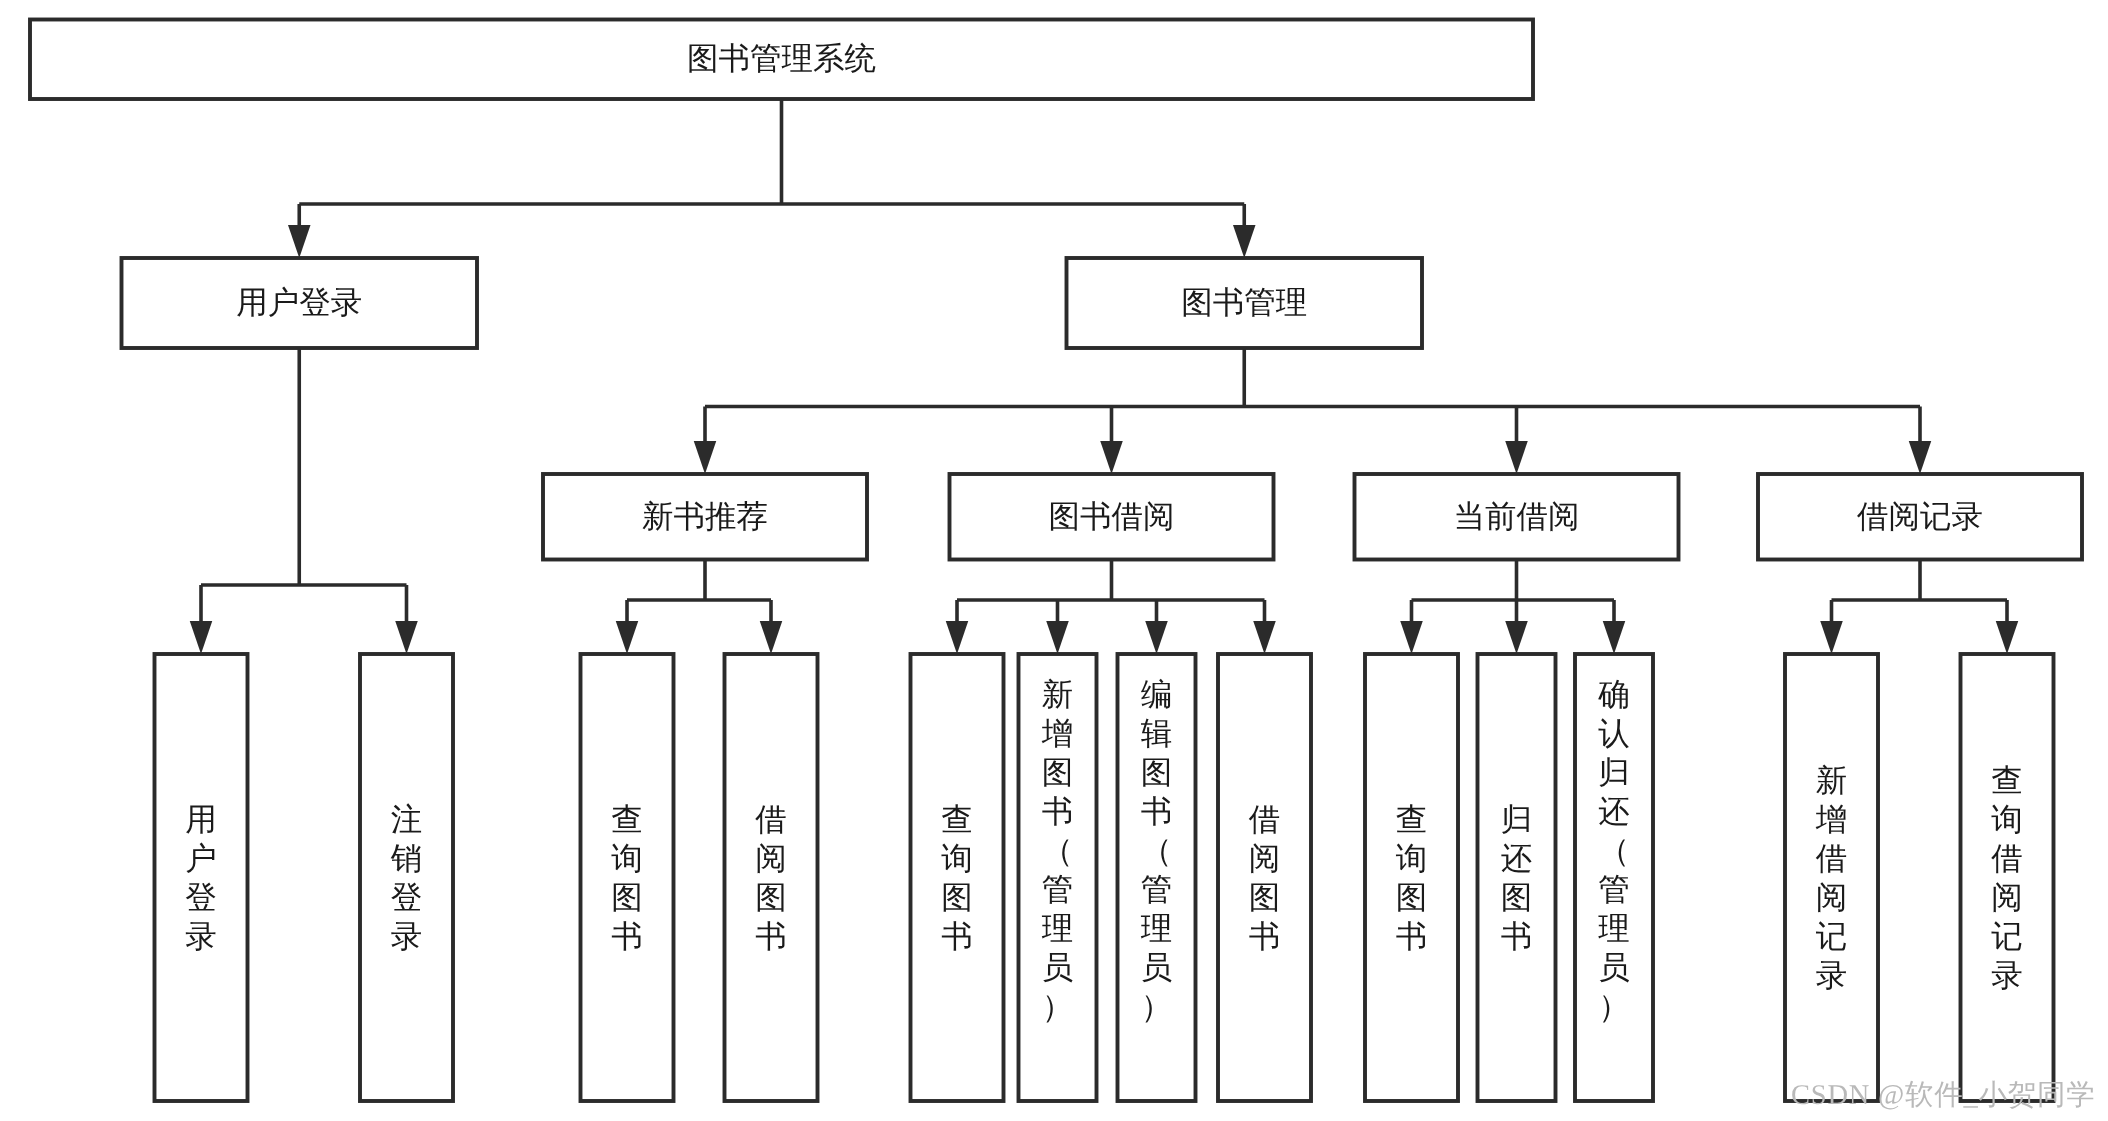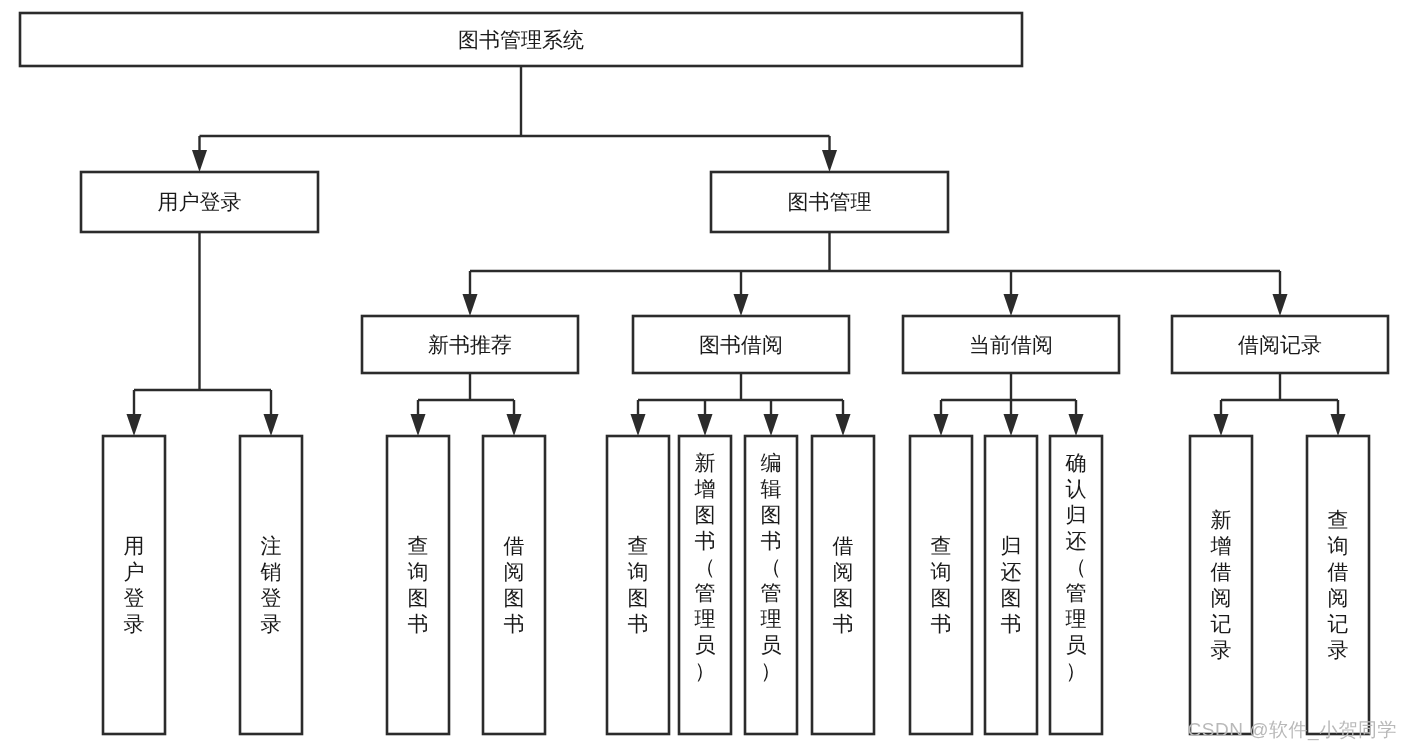--- a/index.html
+++ b/index.html
@@ -43,21 +43,21 @@
     fill: none;
   }
   .arrow-head {
     fill: #2b2b2b;
     stroke: none;
   }
   .watermark {
     position: absolute;
     right: 8px;
     bottom: 4px;
-    font-family: Liberation Sans, sans-serif;
+    font-family: Liberation Serif, serif;
     font-size: 19px;
     color: #b9b9b9;
     letter-spacing: 0.5px;
     white-space: nowrap;
     user-select: none;
     margin-top: 26px;
   }
 </style>
 </head>
 <body>

